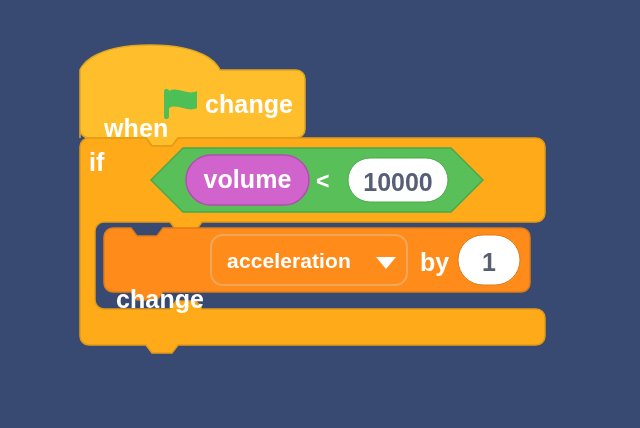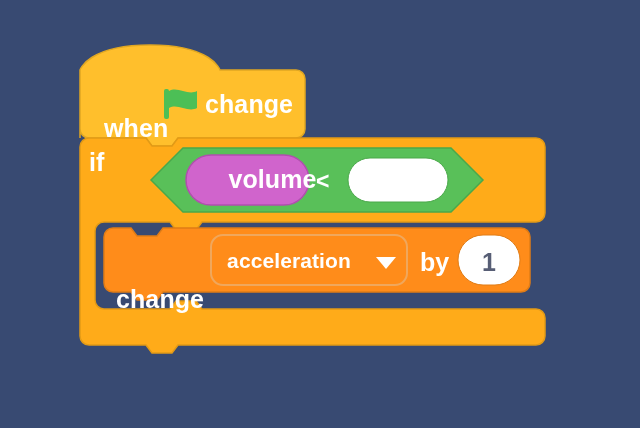--- a/index.html
+++ b/index.html
@@ -54,21 +54,21 @@
     line-height: 1;
     white-space: nowrap;
     text-align: center;
   }
   
   #txt-when   { left: 104px;  top: 92px; margin-top: 24px; }
   #txt-clicked{ left: 205px; top: 92px; }
   
   #txt-if     { left: 89px;  top: 150px; }
   #txt-then   { left: 487px; top: 167px; }
-  #txt-volume { left: 185px; top: 167px; width: 125px; text-align: center; margin-left: 25px; }
+  #txt-volume { left: 185px; top: 167px; width: 125px; text-align: center; }
   #txt-op     { left: 316px; top: 170px; font-size: 23px; }
   #txt-num    { left: 348px; top: 170px; width: 100px; }
   
   #txt-change { left: 116px; top: 248px; margin-top: 39px; }
   #txt-accel  { left: 214px; top: 250px; width: 150px; text-align: center; font-size: 21px;}
   #txt-by     { left: 420px; top: 250px; }
   #txt-one    { left: 458px; top: 250px; width: 62px; }
 </style>
 </head>
 <body>
@@ -157,20 +157,21 @@
     </g>
   </svg>
 
   <div class="layer">
     <span class="lbl" id="txt-when">when</span>
     <span class="lbl" id="txt-clicked">change</span>
 
     <span class="lbl" id="txt-if">if</span>
     <span class="lbl" id="txt-volume">volume</span>
     <span class="lbl" id="txt-op">&lt;</span>
+    <span class="val" id="txt-num">10000</span>
 
     <span class="lbl" id="txt-change">change</span>
     <span class="lbl" id="txt-accel">acceleration</span>
     <span class="lbl" id="txt-by">by</span>
     <span class="val" id="txt-one">1</span>
   </div>
 
 </div>
 
 </body></html>

